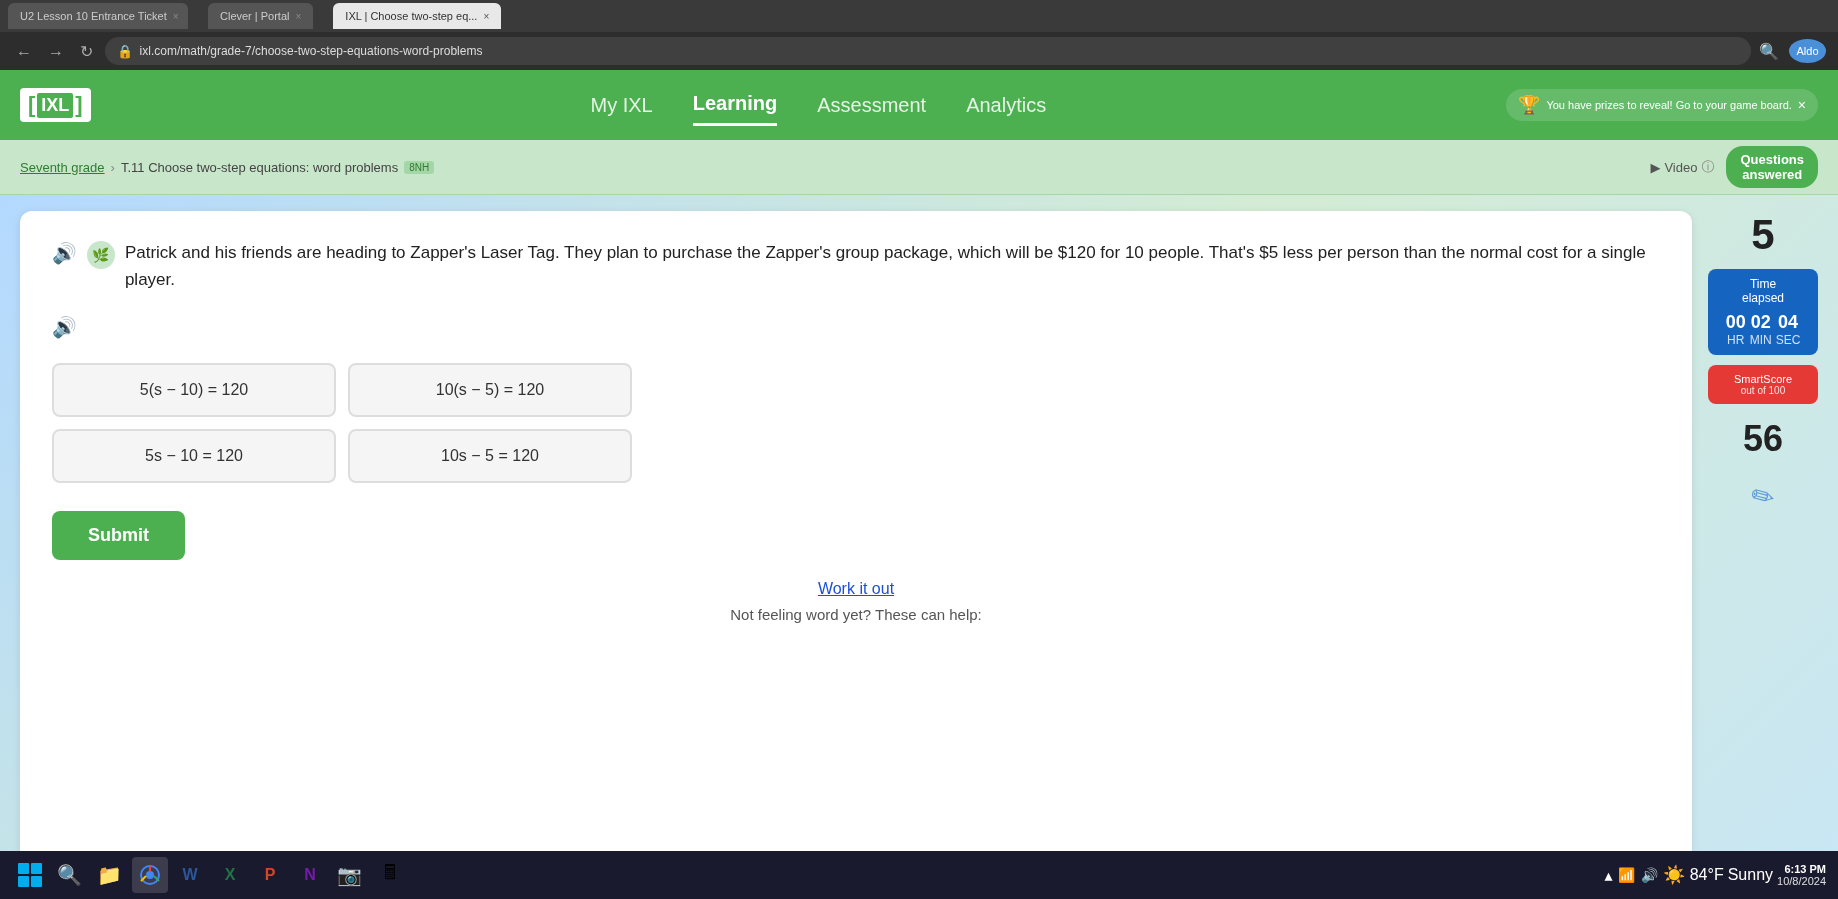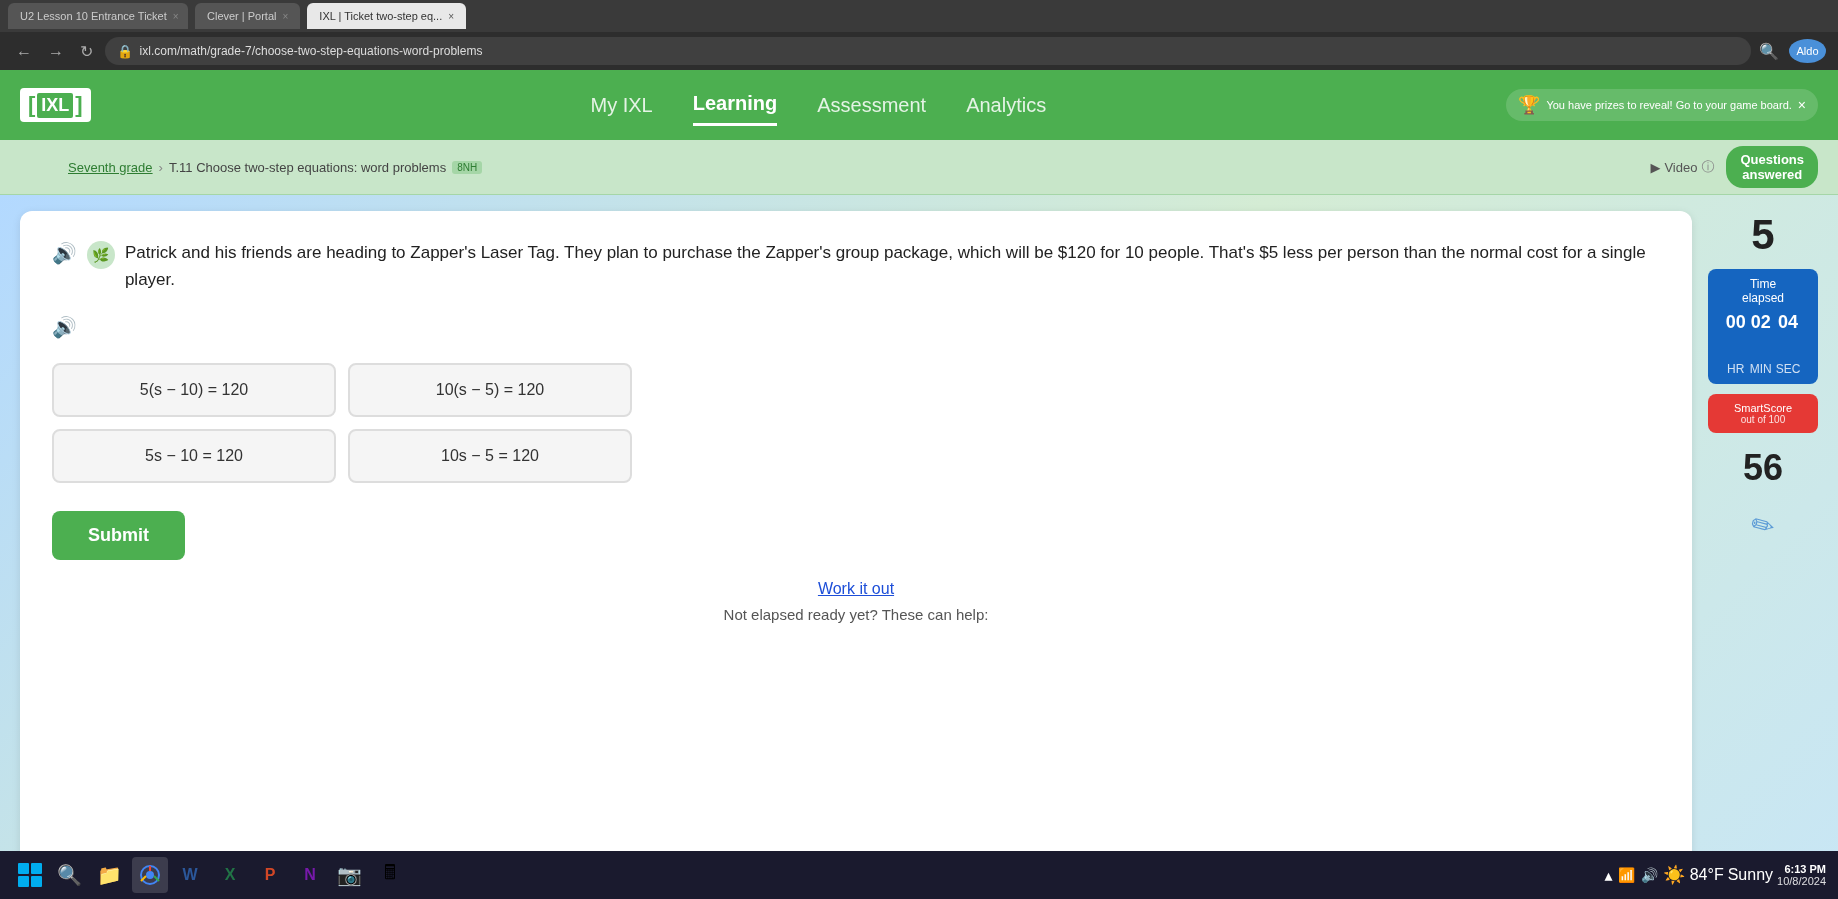--- a/index.html
+++ b/index.html
@@ -17,21 +17,21 @@
       height: 70px;
       display: flex;
       flex-direction: column;
     }
     .tab-bar {
       display: flex;
       align-items: center;
       height: 32px;
       background: #3a3a3a;
       padding: 0 8px;
-      gap: 7px;
+      gap: 20px;
     }
     .tab {
       background: #555;
       color: #ccc;
       font-size: 11px;
       padding: 4px 12px;
       border-radius: 6px 6px 0 0;
       display: flex;
       align-items: center;
       gap: 6px;
@@ -179,21 +179,20 @@
       display: flex;
       align-items: center;
       gap: 6px;
       font-size: 13px;
       color: #555;
     }
     .breadcrumb-link {
       color: #2e7d32;
       cursor: pointer;
       text-decoration: underline;
-      margin-left: 48px;
     }
     .breadcrumb-sep { color: #888; }
     .breadcrumb-current { color: #444; font-weight: 500; }
     .breadcrumb-badge {
       background: #a5d6a7;
       color: #2e7d32;
       font-size: 10px;
       padding: 1px 5px;
       border-radius: 3px;
     }
@@ -348,21 +347,20 @@
     .time-display {
       display: flex;
       gap: 4px;
       justify-content: center;
       margin-top: 6px;
     }
     .time-unit {
       display: flex;
       flex-direction: column;
       align-items: center;
-      gap: 29px;
     }
     .time-val {
       font-size: 18px;
       font-weight: bold;
     }
     .time-label {
       font-size: 12px;
       opacity: 0.8;
     }
     .smart-score-box {
@@ -464,21 +462,21 @@
   <div class="tab-bar">
     <div class="tab">
       <span>U2 Lesson 10 Entrance Ticket</span>
       <span class="tab-close">×</span>
     </div>
     <div class="tab">
       <span>Clever | Portal</span>
       <span class="tab-close">×</span>
     </div>
     <div class="tab active">
-      <span>IXL | Ticket two-step eq...</span>
+      <span>IXL | Choose two-step eq...</span>
       <span class="tab-close">×</span>
     </div>
   </div>
   <div class="address-bar-row">
     <span class="nav-btn">←</span>
     <span class="nav-btn">→</span>
     <span class="nav-btn">↻</span>
     <div class="address-bar">
       <span style="color:#aaa;font-size:13px;">🔒</span>
       <span class="address-text">ixl.com/math/grade-7/choose-two-step-equations-word-problems</span>
@@ -550,21 +548,21 @@
       <div class="answer-choices">
         <button class="choice-btn">5(s − 10) = 120</button>
         <button class="choice-btn">10(s − 5) = 120</button>
         <button class="choice-btn">5s − 10 = 120</button>
         <button class="choice-btn">10s − 5 = 120</button>
       </div>
 
       <button class="submit-btn">Submit</button>
 
       <div class="work-it-out">Work it out</div>
-      <div class="not-ready">Not elapsed ready yet? These can help:</div>
+      <div class="not-ready">Not feeling word yet? These can help:</div>
     </div>
 
     <div class="right-sidebar">
       <div class="score-number">5</div>
 
       <div class="time-elapsed-box">
         <div class="time-elapsed-label" style="white-space:pre-line;">Time
 elapsed</div>
         <div class="time-display">
           <div class="time-unit">

